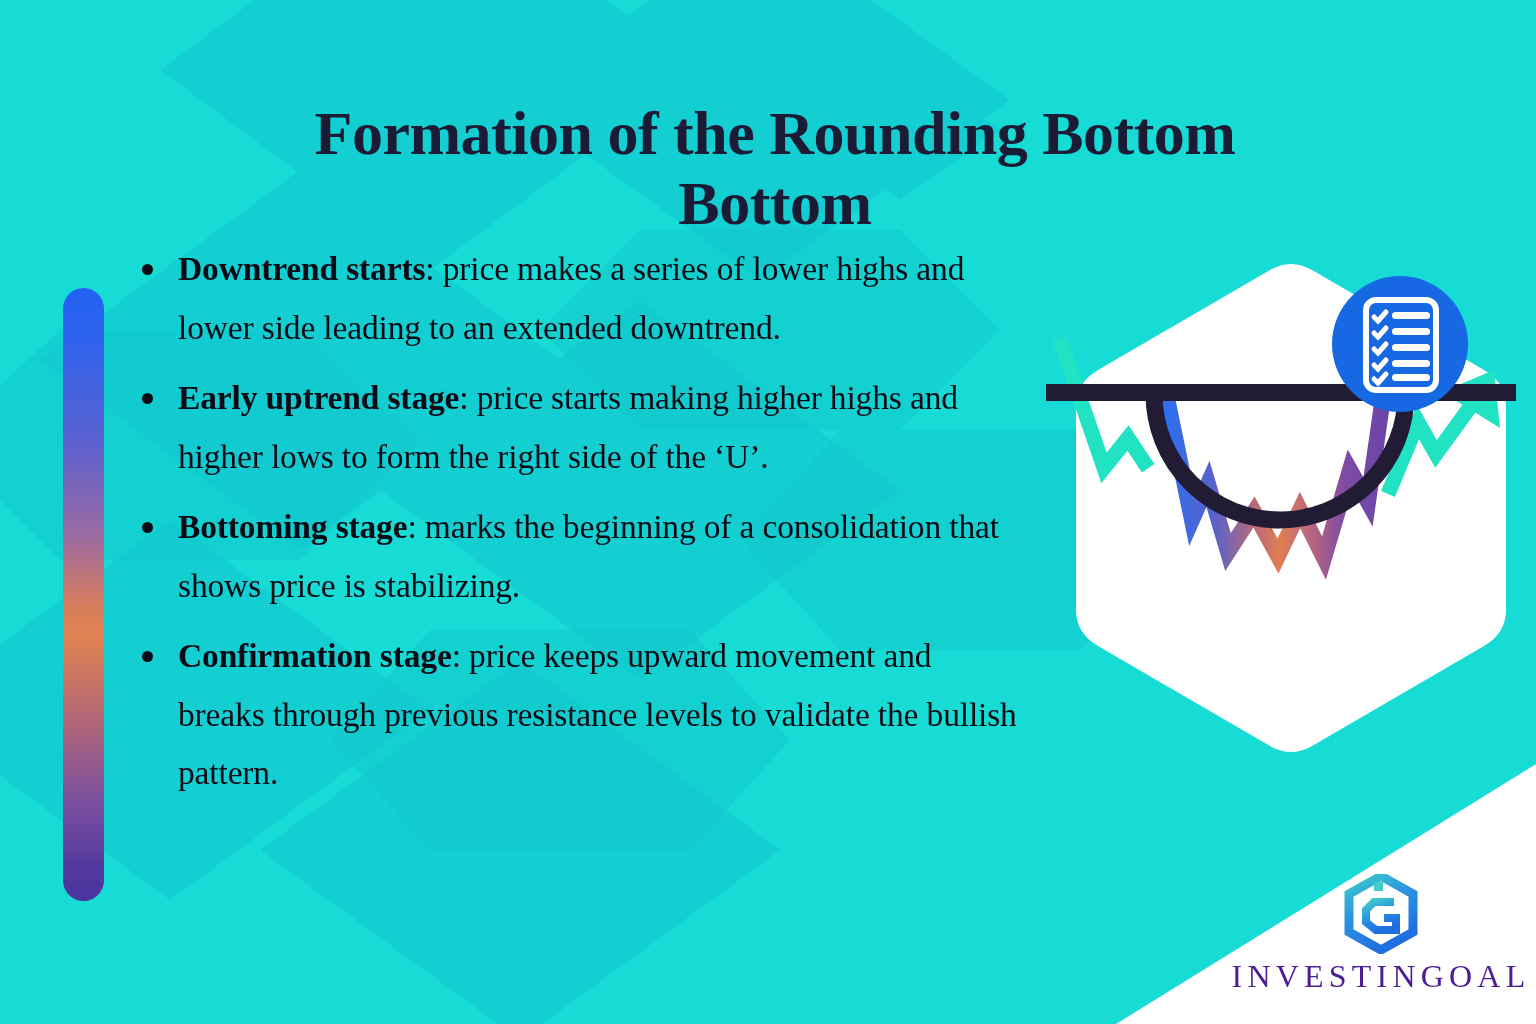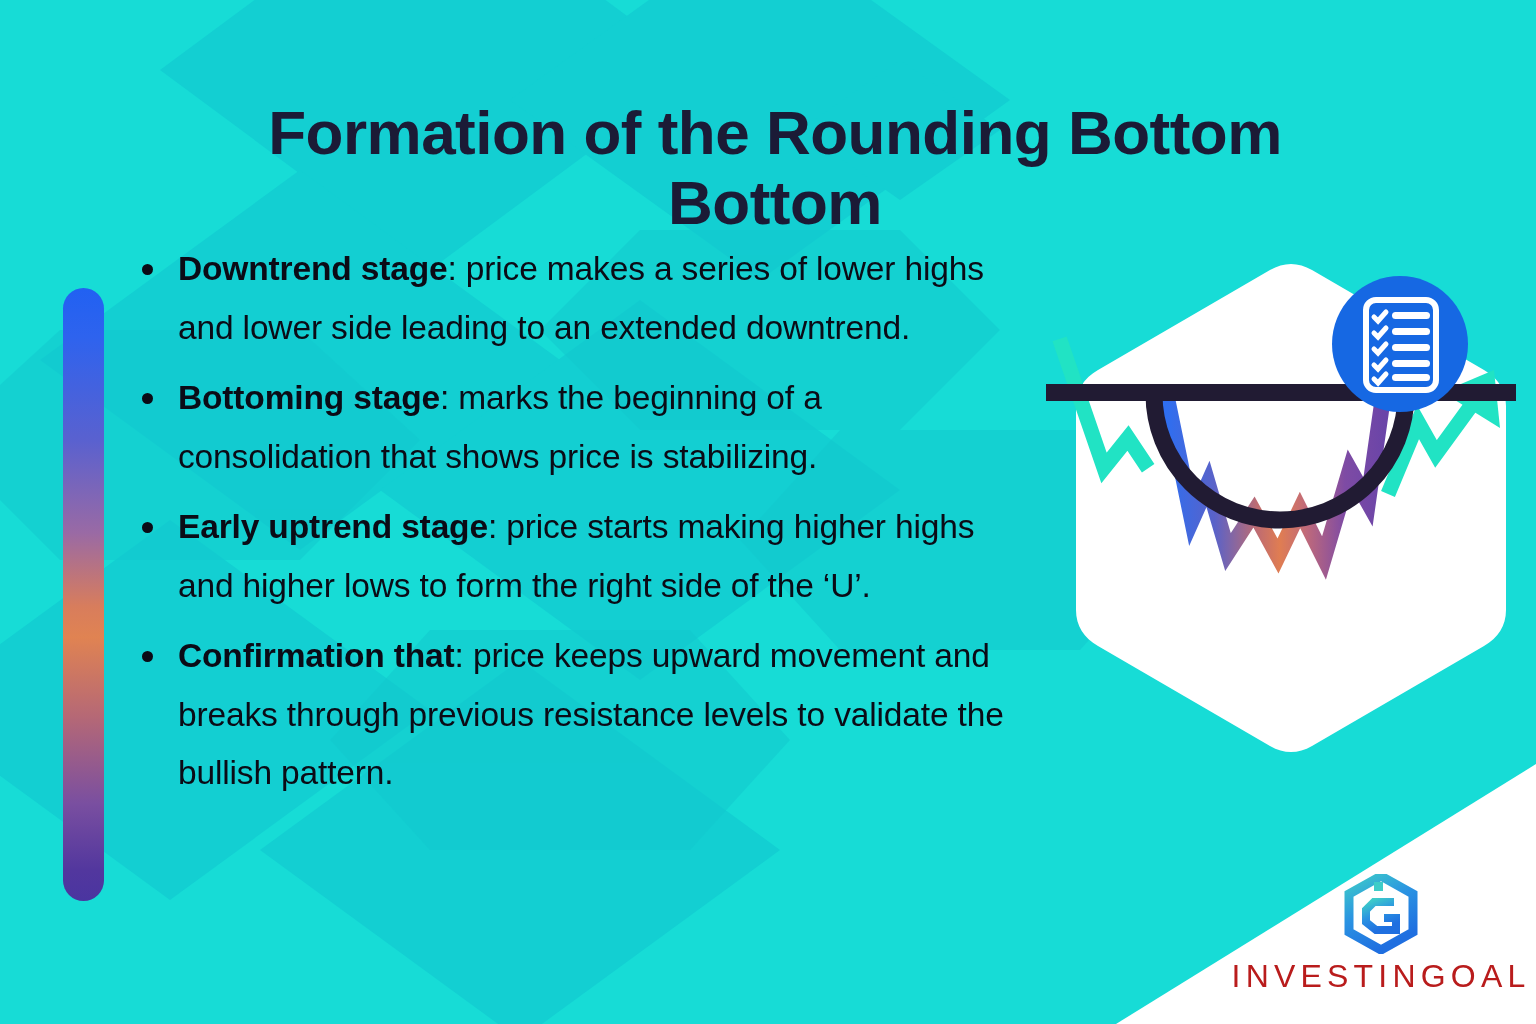--- a/index.html
+++ b/index.html
@@ -7,21 +7,21 @@
     margin: 0;
     padding: 0;
     background: #ffffff;
   }
   #canvas {
     position: relative;
     width: 1536px;
     height: 1024px;
     overflow: hidden;
     background: #17dcd6;
-    font-family: Liberation Sans, sans-serif;
+    font-family: Liberation Serif, serif;
   }
   
   #bg-pattern {
     position: absolute;
     inset: 0;
     width: 100%;
     height: 100%;
     pointer-events: none;
   }
   
@@ -117,21 +117,21 @@
     align-items: center;
   }
   #logo-mark {
     width: 74px;
     height: 80px;
   }
   #logo-word {
     margin-top: 4px;
     font-size: 32px;
     letter-spacing: 5.2px;
-    color: #b91c1c;
+    color: #4c1d95;
     font-weight: normal;
     white-space: nowrap;
   }
 </style>
 </head>
 <body>
 
 <div id="canvas">
 
   <svg id="bg-pattern" viewBox="0 0 1536 1024" preserveAspectRatio="none">
@@ -160,33 +160,33 @@
   <h1 id="title">
     <span>Formation of the Rounding Bottom</span><br>
     <span>Bottom</span>
   </h1>
 
   <div id="accent-bar"></div>
 
   <ul id="bullet-list">
     <li class="bullet-item">
       <span class="bullet-dot"></span>
-      <span class="bullet-term">Downtrend stage</span><span class="bullet-body">: price makes a series of lower highs and lower side leading to an extended downtrend.</span>
+      <span class="bullet-term">Downtrend starts</span><span class="bullet-body">: price makes a series of lower highs and lower side leading to an extended downtrend.</span>
+    </li>
+    <li class="bullet-item">
+      <span class="bullet-dot"></span>
+      <span class="bullet-term">Early uptrend stage</span><span class="bullet-body">: price starts making higher highs and higher lows to form the right side of the ‘U’.</span>
     </li>
     <li class="bullet-item">
       <span class="bullet-dot"></span>
       <span class="bullet-term">Bottoming stage</span><span class="bullet-body">: marks the beginning of a consolidation that shows price is stabilizing.</span>
     </li>
     <li class="bullet-item">
       <span class="bullet-dot"></span>
-      <span class="bullet-term">Early uptrend stage</span><span class="bullet-body">: price starts making higher highs and higher lows to form the right side of the ‘U’.</span>
-    </li>
-    <li class="bullet-item">
-      <span class="bullet-dot"></span>
-      <span class="bullet-term">Confirmation that</span><span class="bullet-body">: price keeps upward movement and breaks through previous resistance levels to validate the bullish pattern.</span>
+      <span class="bullet-term">Confirmation stage</span><span class="bullet-body">: price keeps upward movement and breaks through previous resistance levels to validate the bullish pattern.</span>
     </li>
   </ul>
 
   <svg id="illustration" viewBox="0 0 492 520">
     <defs>
       <linearGradient id="zigzagGrad" x1="0" y1="0" x2="1" y2="0">
         <stop offset="0%" stop-color="#2f6ef0"></stop>
         <stop offset="22%" stop-color="#5a62c8"></stop>
         <stop offset="42%" stop-color="#c06c70"></stop>
         <stop offset="52%" stop-color="#e07d52"></stop>

